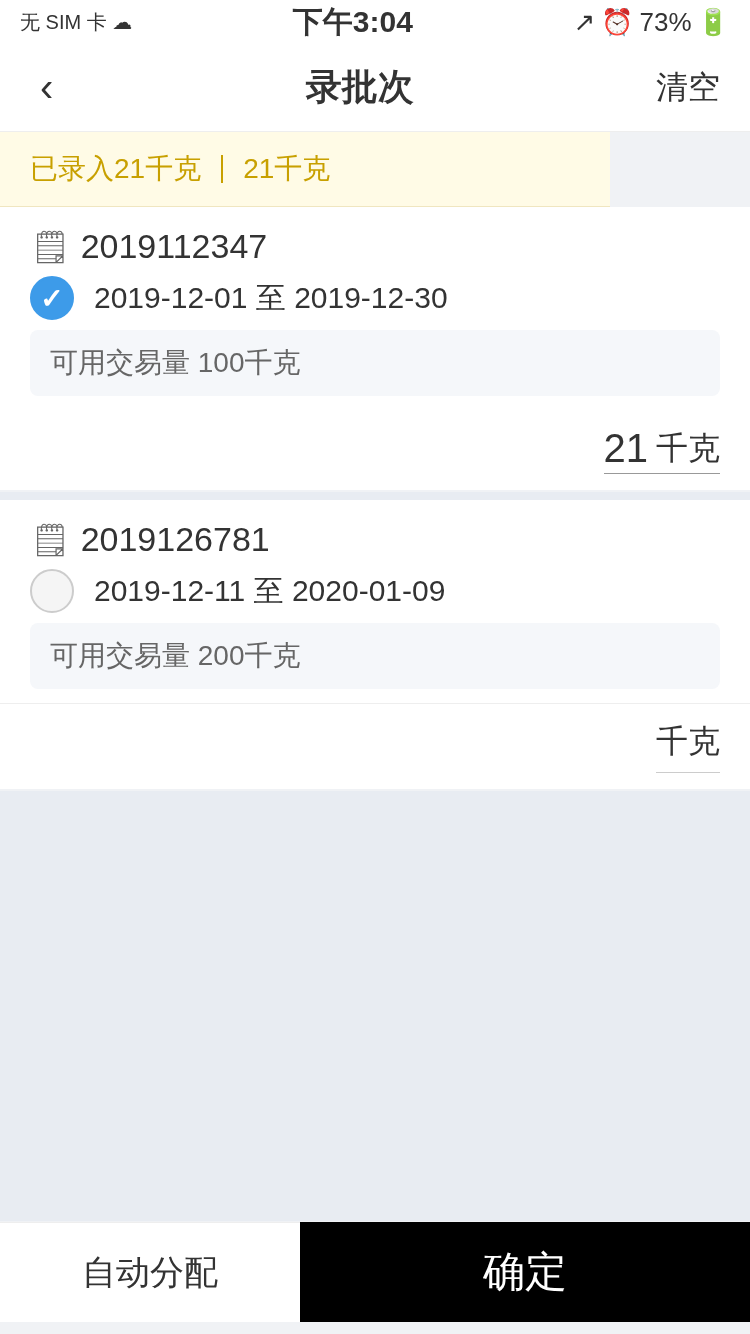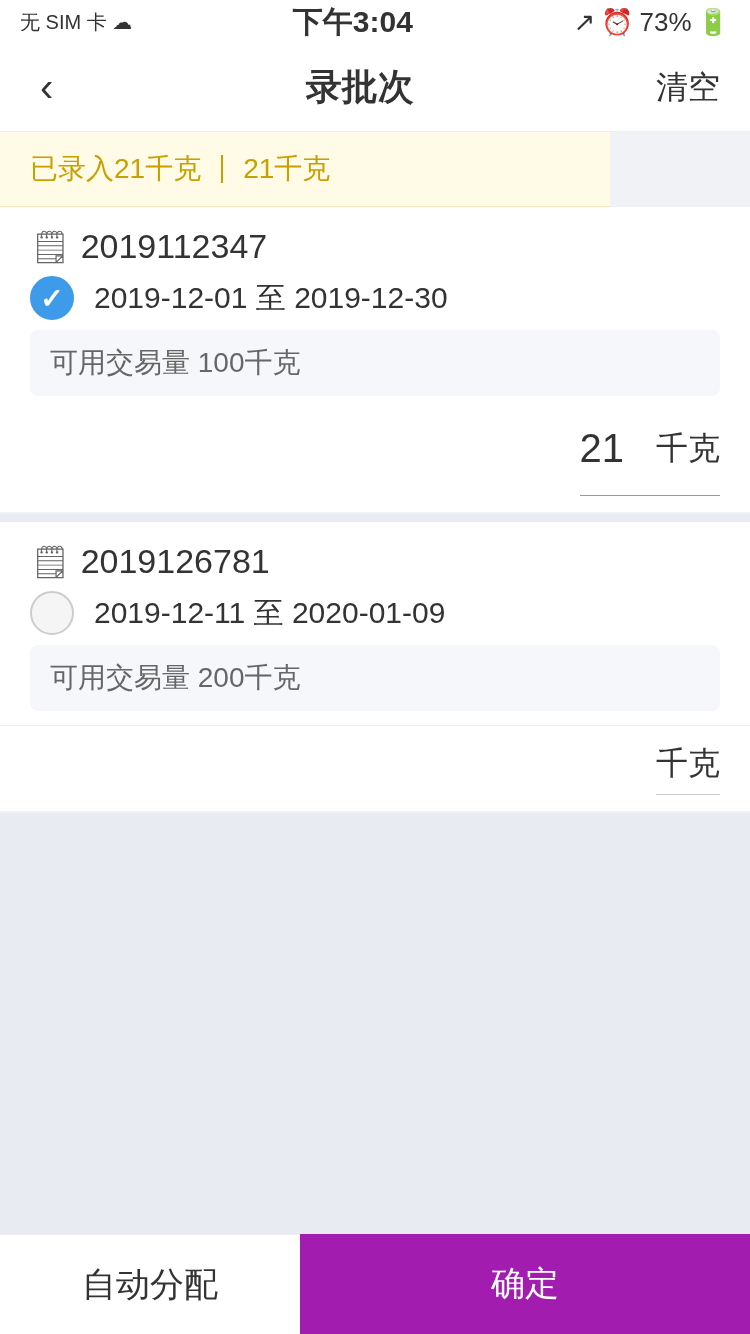--- a/index.html
+++ b/index.html
@@ -194,40 +194,40 @@
       flex: 1;
       min-height: 400px;
     }
 
     
     .bottom-bar {
       width: 750px;
       height: 100px;
       display: flex;
       position: fixed;
-      bottom: 0;
+      bottom: 12px;
       left: 0;
       align-items: flex-end;
     }
     .btn-auto {
       flex: 1;
       height: 100px;
       background: #fff;
       border: none;
       font-size: 34px;
       color: #333;
       cursor: pointer;
       border-top: 1px solid #eee;
     }
     .btn-confirm {
       flex: 1.5;
       height: 100px;
-      background: #a21caf;
+      background: #000000;
       border: none;
-      font-size: 34px;
+      font-size: 42px;
       color: #fff;
       cursor: pointer;
     }
   </style>
 </head>
 <body>
 
 <div class="status-bar">
   <div class="status-left">
     <span>无 SIM 卡 ☁</span>
@@ -257,21 +257,21 @@
   <div class="batch-header">
     <span class="batch-icon">🗒</span>
     <span class="batch-id">2019112347</span>
   </div>
   <div class="batch-date-row">
     <div class="radio-circle checked"></div>
     <span class="batch-date">2019-12-01 至 2019-12-30</span>
   </div>
   <div class="batch-qty-box">可用交易量 100千克</div>
   <div class="value-row">
-    <div style="display:flex;align-items:center;gap:32px;border-bottom:1.5px solid #999;padding-bottom:24px;">
+    <div style="display:flex;align-items:center;gap:8px;border-bottom:1.5px solid #999;padding-bottom:2px;">
       <span class="value-number">21</span>
       <span class="unit-label">千克</span>
     </div>
   </div>
 </div>
 
 <div style="height:8px;background:#e8ecf2;"></div>
 
 <div class="batch-item">
   <div class="batch-header">

